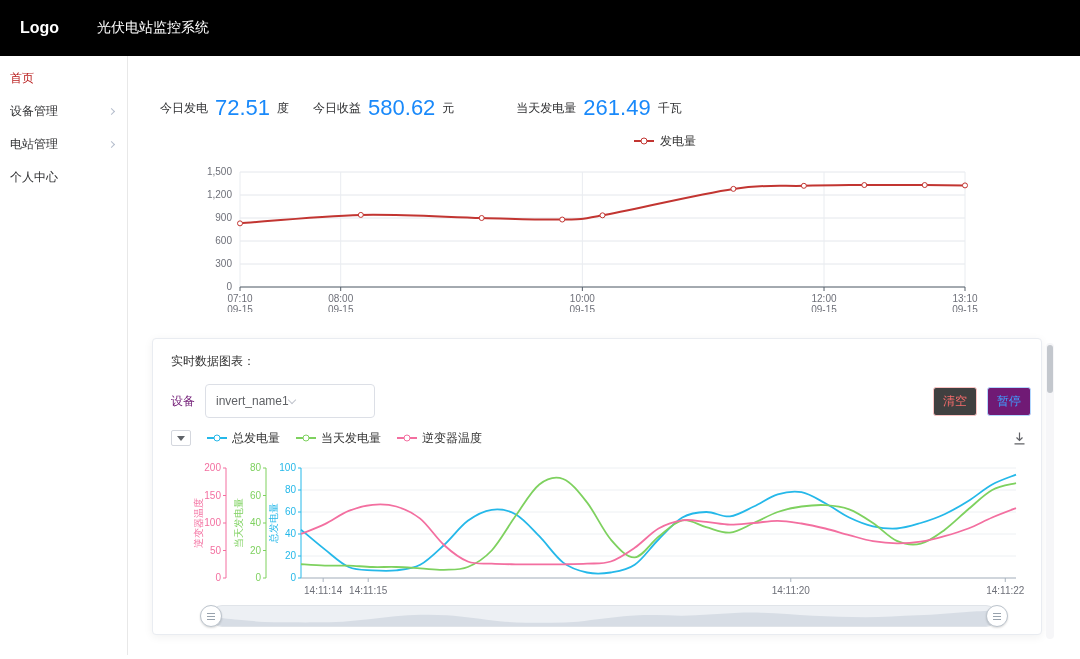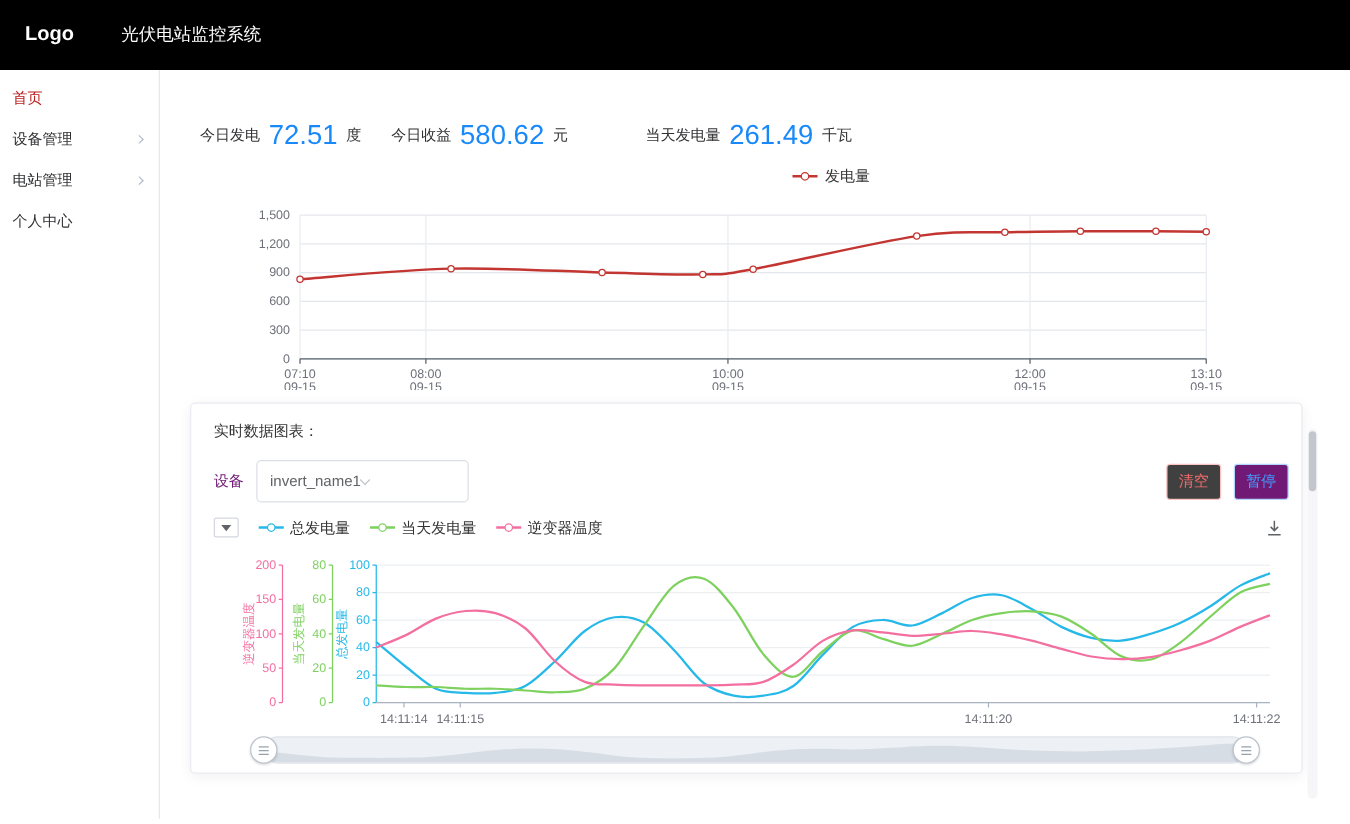--- a/index.html
+++ b/index.html
@@ -25,21 +25,21 @@
   .s-label,.s-unit{font-size:12px;color:#303133}
   .s-value{font-size:22px;color:#1989fa;font-weight:500;margin:0 7px}
   
   .legend1{width:950px;display:flex;justify-content:center;align-items:center;gap:6px;
     margin-top:10px;height:14px;font-size:12px;color:#333;transform:translateX(62px);cursor:pointer}
   .lg-line{position:relative;width:20px;height:2px;background:var(--c,#c23531);display:inline-block}
   .lg-line::after{content:'';position:absolute;left:50%;top:50%;transform:translate(-50%,-50%);
     width:5px;height:5px;border:1.5px solid var(--c,#c23531);border-radius:50%;background:#fff}
   #chart1{display:block;margin-top:4px}
   
-  .card{position:relative;margin:10px 38px 0 24px;height:297px;border:1px solid #e9ecf1;
+  .card{position:relative;margin:26px 38px 0 24px;height:297px;border:1px solid #e9ecf1;
     border-radius:4px;box-shadow:0 2px 10px rgba(0,0,0,.06);background:#fff;overflow:hidden}
   .card-title{padding:14px 0 0 18px;font-size:12px;color:#333}
   .device-row{display:flex;align-items:center;margin-top:14px;padding:0 10px 0 18px}
   .dev-label{font-size:12px;color:#701a75}
   .select{width:170px;height:30px;border:1px solid #dcdfe6;border-radius:4px;margin-left:10px;
     display:flex;align-items:center;padding:16px 10px;font-size:12px;color:#606266;cursor:pointer}
   .sel-chev{width:6px;height:6px;border-right:1px solid #c0c4cc;border-bottom:1px solid #c0c4cc;
     transform:rotate(45deg);margin-top:-3px}
   .spacer{flex:1}
   .btn{font-size:12px;padding:5px 9px;border-radius:3px;cursor:pointer;border:1px solid;margin-left:10px}

